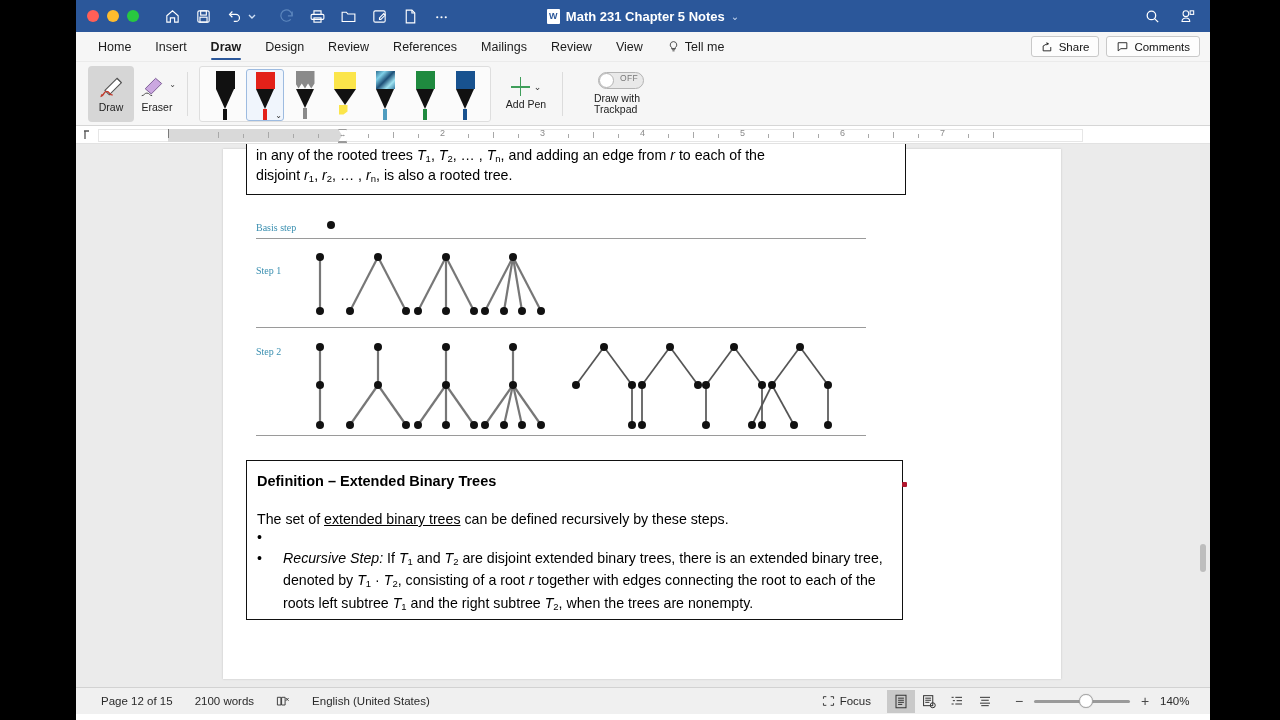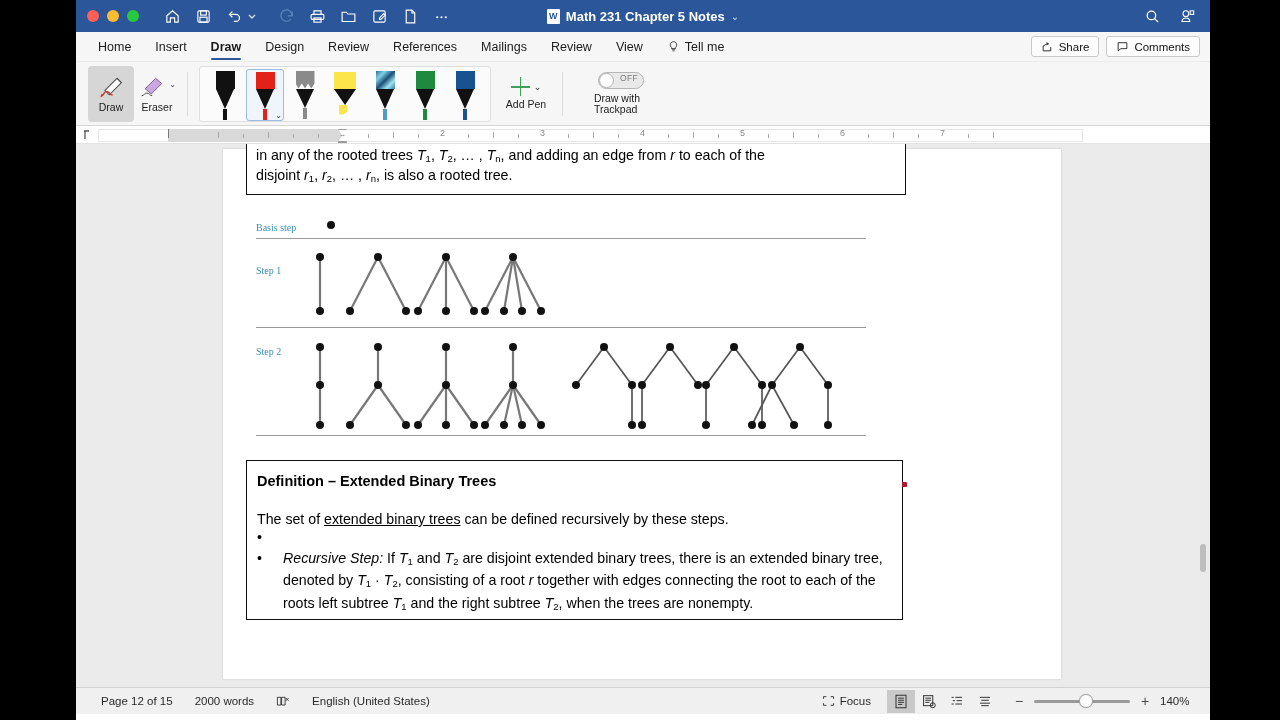--- a/index.html
+++ b/index.html
@@ -732,21 +732,21 @@
     </div>
 
     <div class="vscroll">
       <div class="vthumb"></div>
     </div>
   </div>
 
   <div class="status">
     <div class="st-left">
       <span class="st-item">Page 12 of 15</span>
-      <span class="st-item">2000 words</span>
+      <span class="st-item">2100 words</span>
       <span class="st-item">
         <svg width="14" height="13" viewBox="0 0 20 18" fill="none" stroke="#333" stroke-width="1.3">
             <path d="M2 3h5v11H2zM8 3h5v11H8z"></path>
             <path d="M14 4l4 4M18 4l-4 4"></path>
           </svg>
       </span>
       <span class="st-item">English (United States)</span>
     </div>
 
     <div class="st-right">

